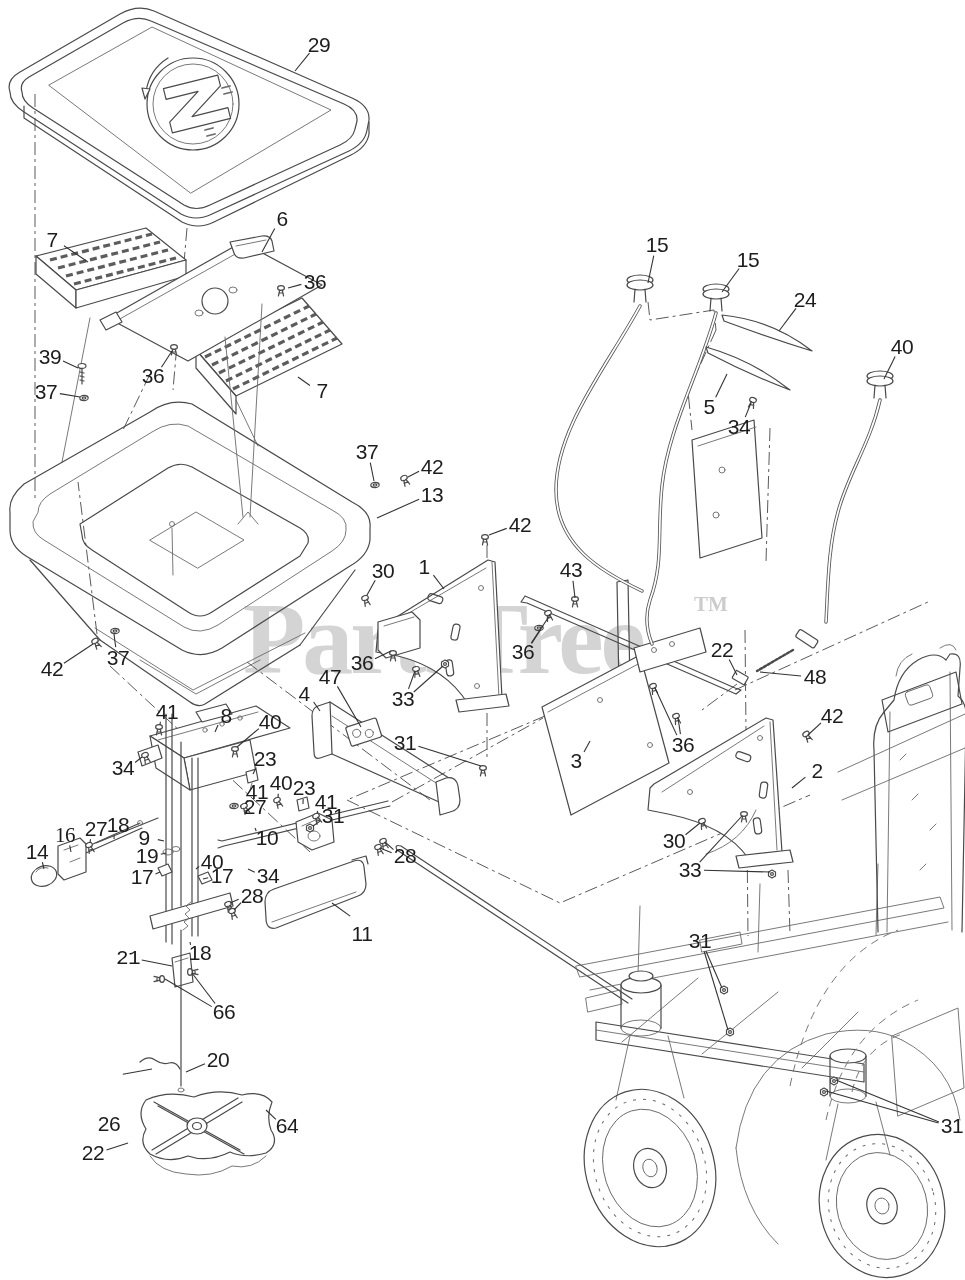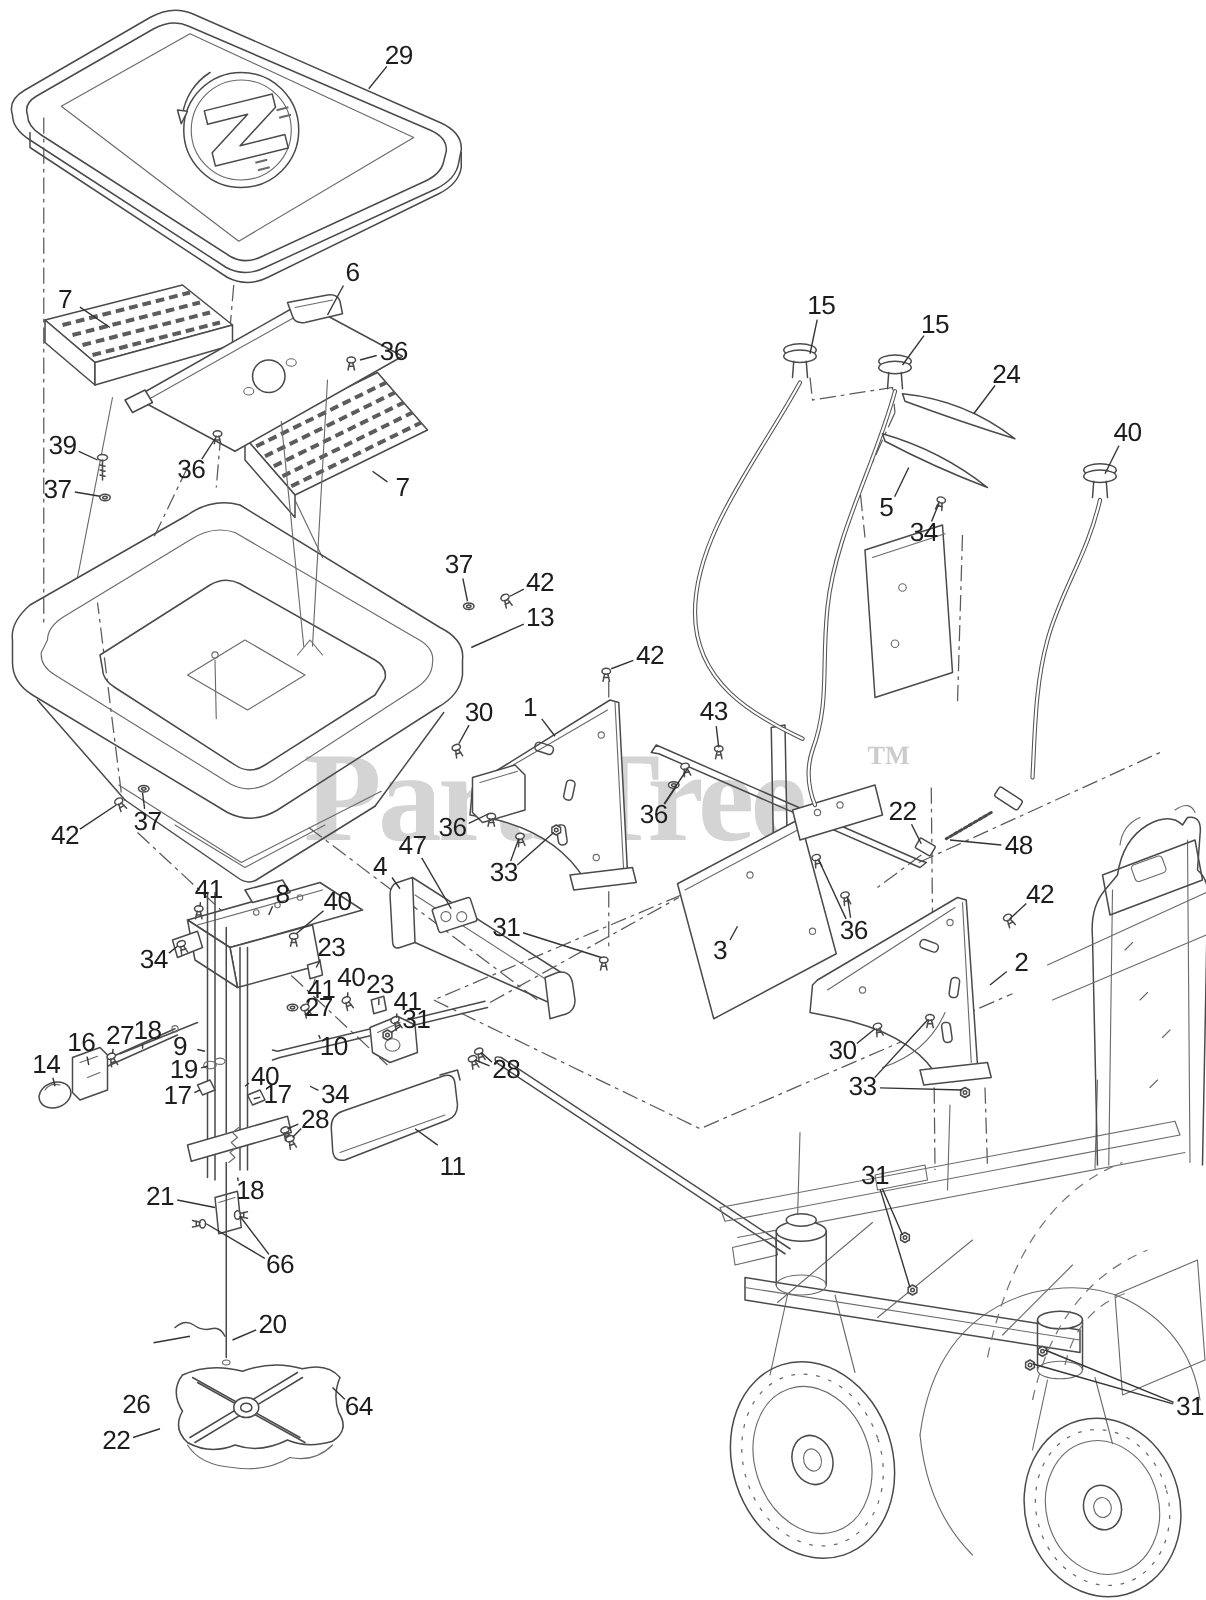--- a/index.html
+++ b/index.html
@@ -525,36 +525,36 @@
       <div class="callout" style="left: 226px; top: 716px;">8</div>
       <div class="callout" style="left: 270px; top: 722px;">40</div>
       <div class="callout" style="left: 123px; top: 768px;">34</div>
       <div class="callout" style="left: 265px; top: 759px;">23</div>
       <div class="callout" style="left: 281px; top: 783px;">40</div>
       <div class="callout" style="left: 304px; top: 788px;">23</div>
       <div class="callout" style="left: 257px; top: 792px;">41</div>
       <div class="callout" style="left: 326px; top: 802px;">41</div>
       <div class="callout" style="left: 255px; top: 807px;">27</div>
       <div class="callout" style="left: 333px; top: 816px;">31</div>
-      <div class="callout" style="left: 65px; top: 835px;">16</div>
+      <div class="callout" style="left: 65px; top: 835px; font-family: Liberation Serif, serif;">16</div>
       <div class="callout" style="left: 96px; top: 829px;">27</div>
       <div class="callout" style="left: 118px; top: 825px;">18</div>
       <div class="callout" style="left: 37px; top: 852px;">14</div>
       <div class="callout" style="left: 144px; top: 838px;">9</div>
       <div class="callout" style="left: 147px; top: 856px;">19</div>
       <div class="callout" style="left: 142px; top: 877px;">17</div>
       <div class="callout" style="left: 212px; top: 862px;">40</div>
       <div class="callout" style="left: 222px; top: 876px;">17</div>
       <div class="callout" style="left: 267px; top: 838px;">10</div>
       <div class="callout" style="left: 268px; top: 876px;">34</div>
       <div class="callout" style="left: 252px; top: 896px;">28</div>
       <div class="callout" style="left: 405px; top: 856px;">28</div>
       <div class="callout" style="left: 362px; top: 934px;">11</div>
       <div class="callout" style="left: 200px; top: 953px; text-align: right;">18</div>
-      <div class="callout" style="left: 128px; top: 958px;">21</div>
+      <div class="callout" style="left: 128px; top: 958px; font-family: Liberation Mono, monospace;">21</div>
       <div class="callout" style="left: 224px; top: 1012px;">66</div>
       <div class="callout" style="left: 109px; top: 1076px; margin-top: 48px;">26</div>
       <div class="callout" style="left: 218px; top: 1060px;">20</div>
       <div class="callout" style="left: 287px; top: 1126px;">64</div>
       <div class="callout" style="left: 93px; top: 1153px;">22</div>
       <div class="callout" style="left: 700px; top: 941px;">31</div>
       <div class="callout" style="left: 952px; top: 1126px;">31</div>
     </div>
 </div>
 

